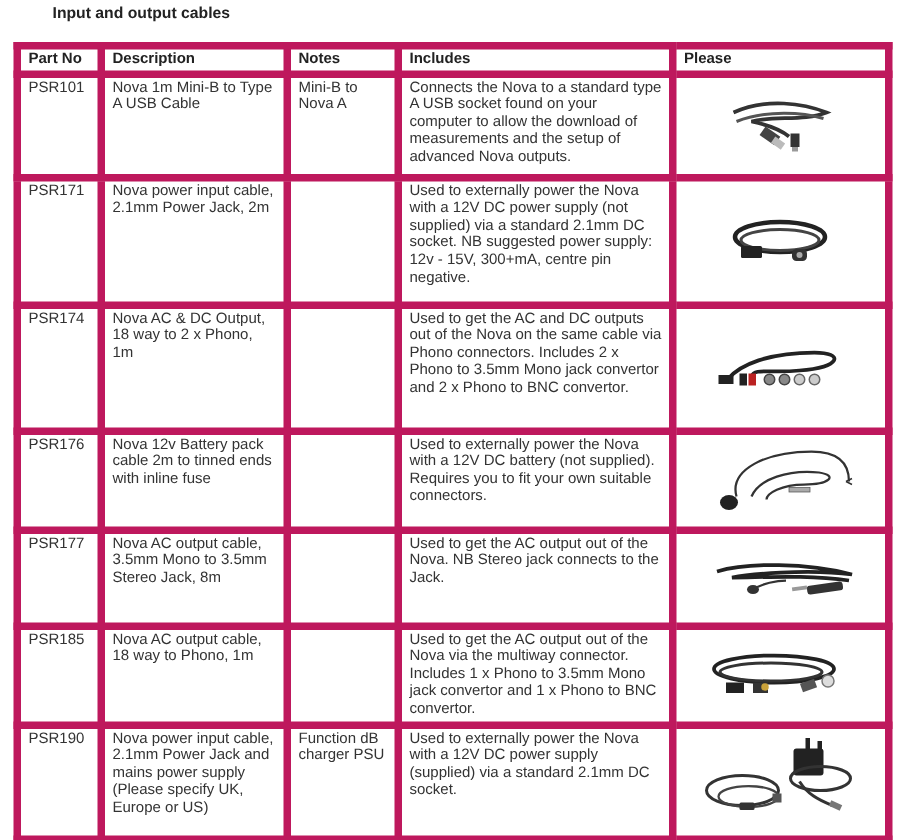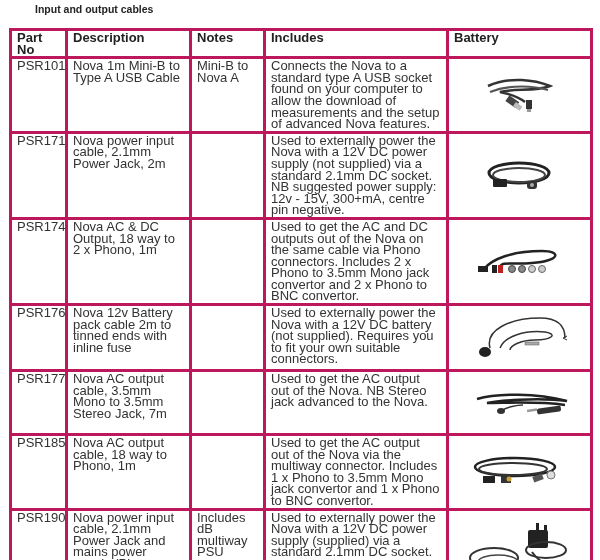--- a/index.html
+++ b/index.html
@@ -1,21 +1,21 @@
 <!DOCTYPE html>
 <html><head>
   <meta charset="utf-8">
   <style>
     html, body { margin: 0; padding: 0; background: #ffffff; }
     body { width: 600px; height: 560px; position: relative; overflow: hidden;
       font-family: "Liberation Sans", sans-serif; color: #2b2b2b; }
     .title { position: absolute; left: 15px; top: 3px; font-size: 10.5px; font-weight: bold; color: #222; padding-left: 20px; }
     table { position: absolute; left: 9px; top: 28px; border-collapse: collapse; table-layout: fixed; width: 581px; }
-    th, td { border: 3px solid #be185d; vertical-align: top; text-align: left;
-      font-size: 13px; line-height: 11.6px; padding: 1px 5px; color: #333; margin-top: 24px; }
+    th, td { border: 5px solid #be185d; vertical-align: top; text-align: left;
+      font-size: 10px; line-height: 11.6px; padding: 1px 5px; color: #333; margin-top: 24px; }
     th { font-weight: bold; color: #222; height: 10px; }
     td.pic { vertical-align: middle; text-align: center; padding: 0; }
     svg { display: block; margin: 0 auto; }
   </style>
 </head>
 <body>
 
 <div class="title">Input and output cables</div>
 
 <table>
@@ -25,29 +25,29 @@
       <col style="width:74px">
       <col style="width:183px">
       <col style="width:144px">
   </colgroup>
   <thead>
     <tr>
       <th>Part No</th>
       <th>Description</th>
       <th>Notes</th>
       <th>Includes</th>
-      <th>Battery</th>
+      <th>Please</th>
     </tr>
   </thead>
   <tbody>
     <tr style="height:69px">
       <td>PSR101</td>
       <td>Nova 1m Mini-B to Type A USB Cable</td>
       <td>Mini-B to Nova A</td>
-      <td>Connects the Nova to a standard type A USB socket found on your computer to allow the download of measurements and the setup of advanced Nova features.</td>
+      <td>Connects the Nova to a standard type A USB socket found on your computer to allow the download of measurements and the setup of advanced Nova outputs.</td>
       <td class="pic">
         <svg width="80" height="45" viewBox="0 0 80 45">
           <path d="M8 14 C30 4 55 8 70 14 C55 20 35 16 20 20 C30 22 40 26 45 30" stroke="#333" stroke-width="2.5" fill="none"></path>
           <path d="M10 20 C30 12 55 14 68 18" stroke="#555" stroke-width="2" fill="none"></path>
           <rect x="26" y="26" width="12" height="7" transform="rotate(35 32 30)" fill="#444"></rect>
           <rect x="34" y="32" width="8" height="5" transform="rotate(35 38 34)" fill="#bbb"></rect>
           <rect x="46" y="28" width="6" height="9" fill="#333"></rect>
           <rect x="47" y="37" width="4" height="3" fill="#999"></rect>
         </svg>
       </td>
@@ -95,23 +95,23 @@
           <path d="M20 38 C15 20 40 8 70 8 C90 8 95 18 95 28" stroke="#333" stroke-width="1.5" fill="none"></path>
           <path d="M30 38 C35 26 55 20 75 22 C88 24 82 30 65 30 C50 30 40 36 40 40" stroke="#333" stroke-width="1.5" fill="none"></path>
           <ellipse cx="15" cy="42" rx="6" ry="5" fill="#222"></ellipse>
           <rect x="55" y="32" width="14" height="3" fill="#aaa" stroke="#555" stroke-width="0.5"></rect>
           <path d="M93 28 l4 -2 M93 28 l4 2" stroke="#333" stroke-width="1"></path>
         </svg>
       </td>
     </tr>
     <tr style="height:64px">
       <td>PSR177</td>
-      <td>Nova AC output cable, 3.5mm Mono to 3.5mm Stereo Jack, 7m</td>
+      <td>Nova AC output cable, 3.5mm Mono to 3.5mm Stereo Jack, 8m</td>
       <td></td>
-      <td>Used to get the AC output out of the Nova. NB Stereo jack advanced to the Nova.</td>
+      <td>Used to get the AC output out of the Nova. NB Stereo jack connects to the Jack.</td>
       <td class="pic">
         <svg width="105" height="40" viewBox="0 0 105 40">
           <path d="M10 16 C30 10 70 10 100 18 C70 14 30 18 20 20 C40 20 70 18 98 22" stroke="#222" stroke-width="2.5" fill="none"></path>
           <ellipse cx="34" cy="28" rx="4" ry="3" fill="#333"></ellipse>
           <path d="M34 28 C40 24 50 22 56 22" stroke="#333" stroke-width="1.5" fill="none"></path>
           <rect x="70" y="24" width="24" height="6" rx="2" fill="#333" transform="rotate(-8 82 27)"></rect>
           <rect x="60" y="26" width="10" height="2.5" fill="#999" transform="rotate(-8 65 27)"></rect>
         </svg>
       </td>
     </tr>
@@ -128,21 +128,21 @@
           <rect x="36" y="27" width="10" height="7" fill="#333"></rect>
           <circle cx="44" cy="30" r="2.5" fill="#c9a23a"></circle>
           <rect x="68" y="26" width="10" height="6" fill="#555" transform="rotate(-20 73 29)"></rect>
           <circle cx="86" cy="26" r="4" fill="#ddd" stroke="#777"></circle>
         </svg>
       </td>
     </tr>
     <tr style="height:76px">
       <td>PSR190</td>
       <td>Nova power input cable, 2.1mm Power Jack and mains power supply (Please specify UK, Europe or US)</td>
-      <td>Includes dB multiway PSU</td>
+      <td>Function dB charger PSU</td>
       <td>Used to externally power the Nova with a 12V DC power supply (supplied) via a standard 2.1mm DC socket.</td>
       <td class="pic">
         <svg width="115" height="65" viewBox="0 0 115 65">
           <ellipse cx="32" cy="38" rx="24" ry="10" stroke="#333" stroke-width="2" fill="none"></ellipse>
           <ellipse cx="36" cy="42" rx="20" ry="7" stroke="#444" stroke-width="1.5" fill="none"></ellipse>
           <rect x="30" y="46" width="10" height="5" rx="1" fill="#333"></rect>
           <rect x="52" y="40" width="6" height="6" fill="#555"></rect>
           <rect x="66" y="10" width="20" height="18" rx="2" fill="#222"></rect>
           <rect x="74" y="3" width="3" height="8" fill="#222"></rect>
           <rect x="82" y="5" width="3" height="6" fill="#222"></rect>

